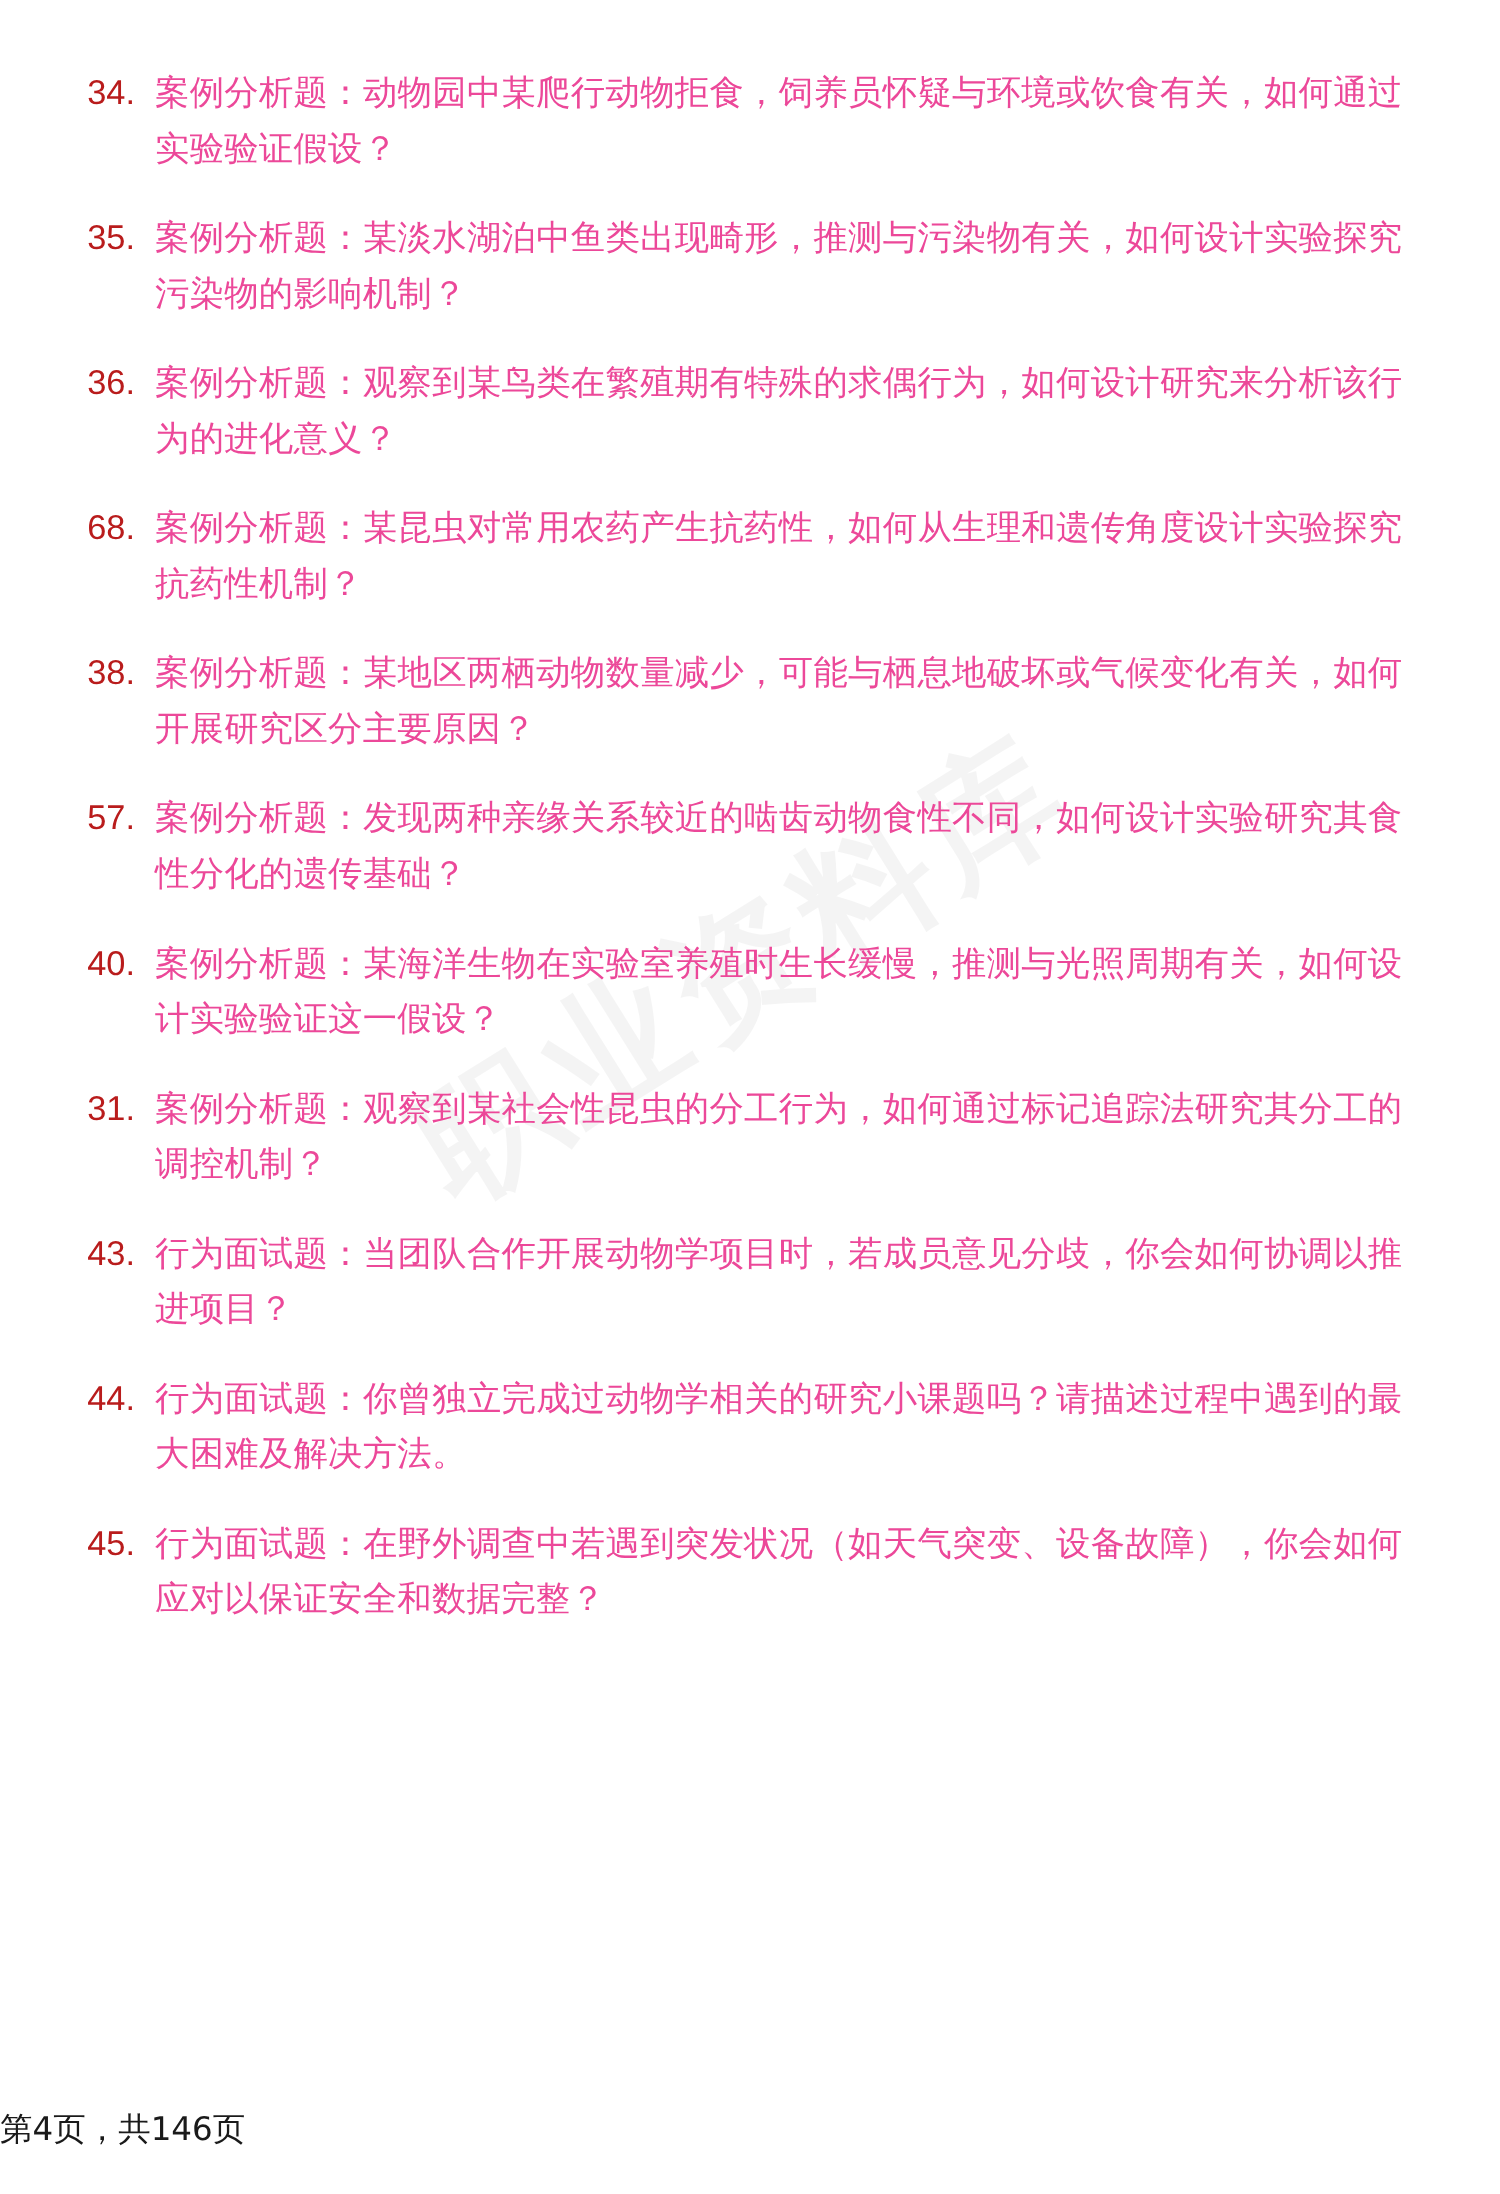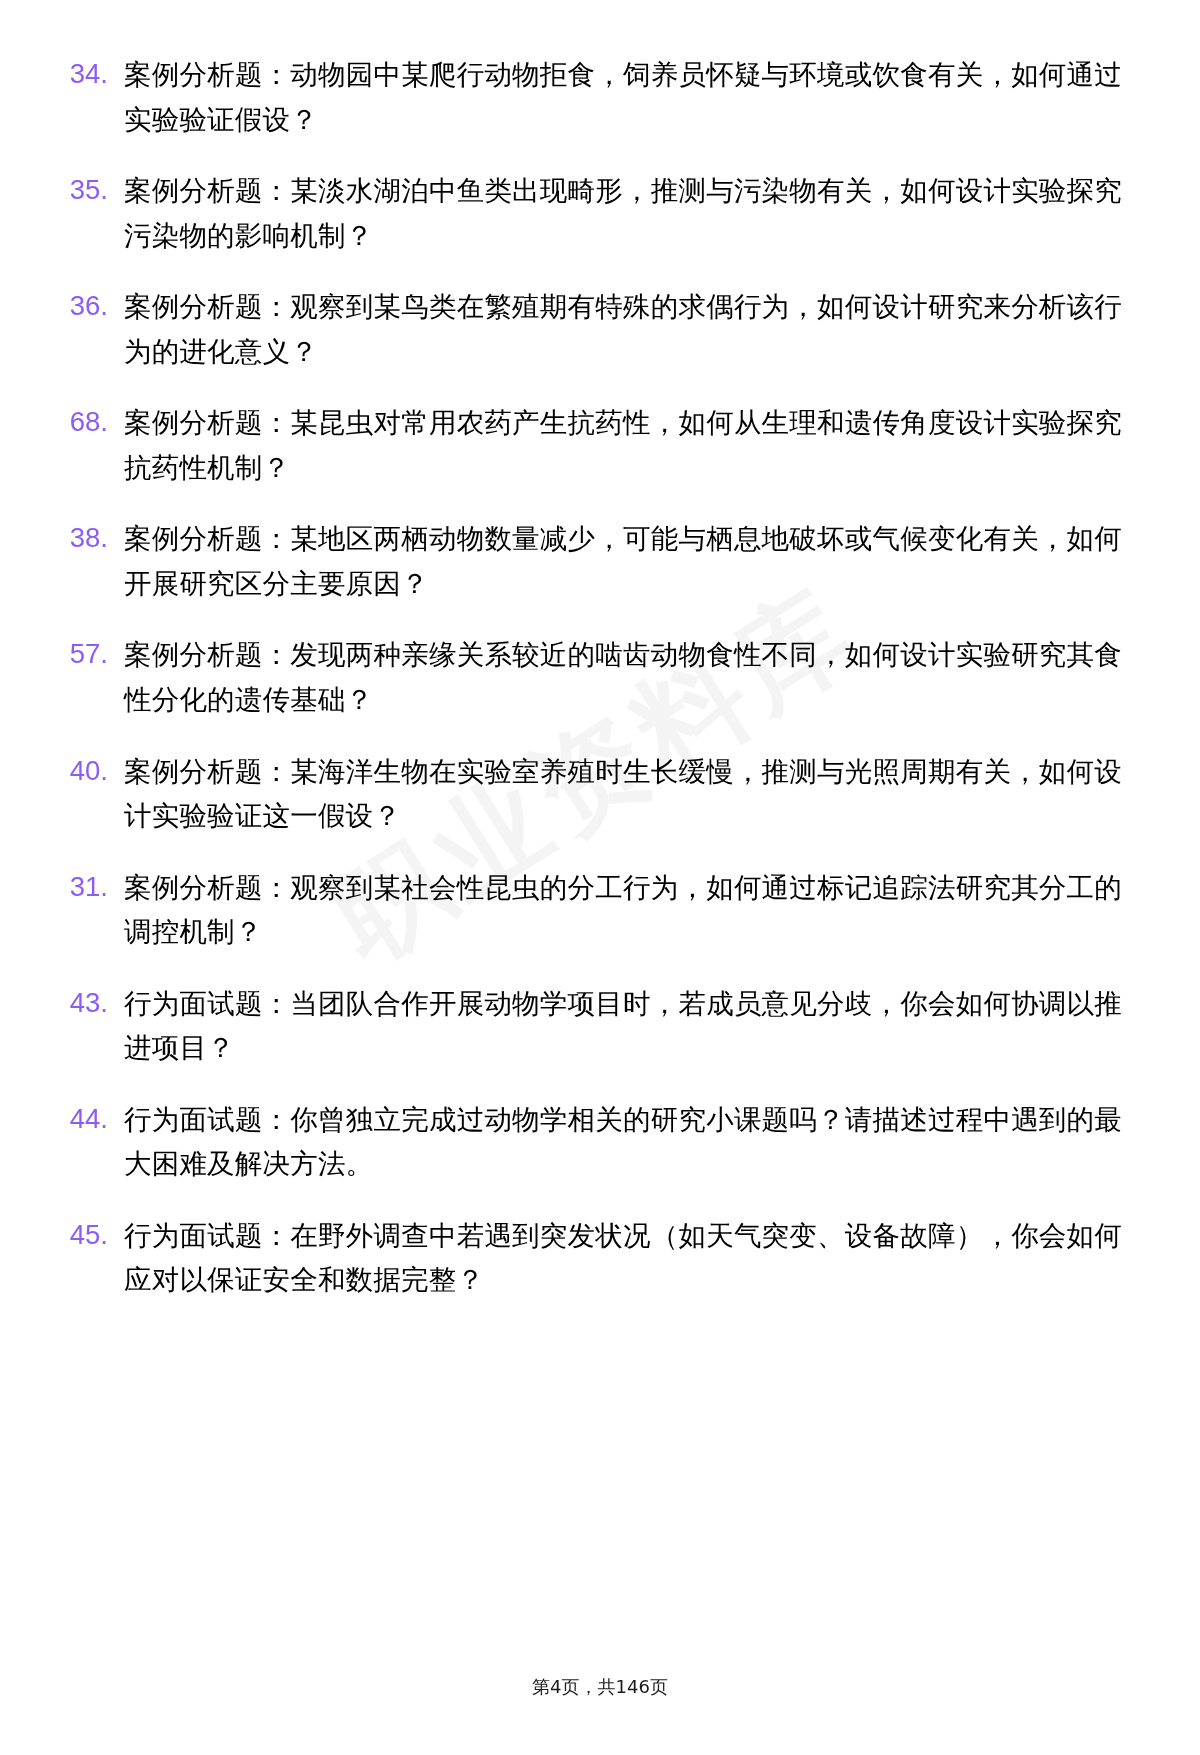--- a/index.html
+++ b/index.html
@@ -60,37 +60,37 @@
     font-size: 27.5px;
     line-height: 1.62;
   }
   .qnum {
     flex: 0 0 auto;
     width: 62px;
     text-align: right;
     padding-right: 16px;
     box-sizing: border-box;
     font-family: "Liberation Sans", sans-serif;
-    color: #8b5cf6;
+    color: #b91c1c;
   }
   .qtext {
     flex: 1 1 auto;
     text-align: justify;
     font-family: "DejaVu Sans", "Liberation Sans", sans-serif;
-    color: #000000;
+    color: #ec4899;
     letter-spacing: 0.2px;
   }
 
   .footer {
     position: absolute;
     left: 0;
     right: 0;
-    bottom: 56px;
-    text-align: center;
-    font-size: 18px;
+    bottom: 34px;
+    text-align: left;
+    font-size: 26px;
     color: #1a1a1a;
     font-family: "DejaVu Sans", "Liberation Sans", sans-serif;
     z-index: 1;
   }
 </style>
 </head>
 <body>
 
 <div class="page">
 

